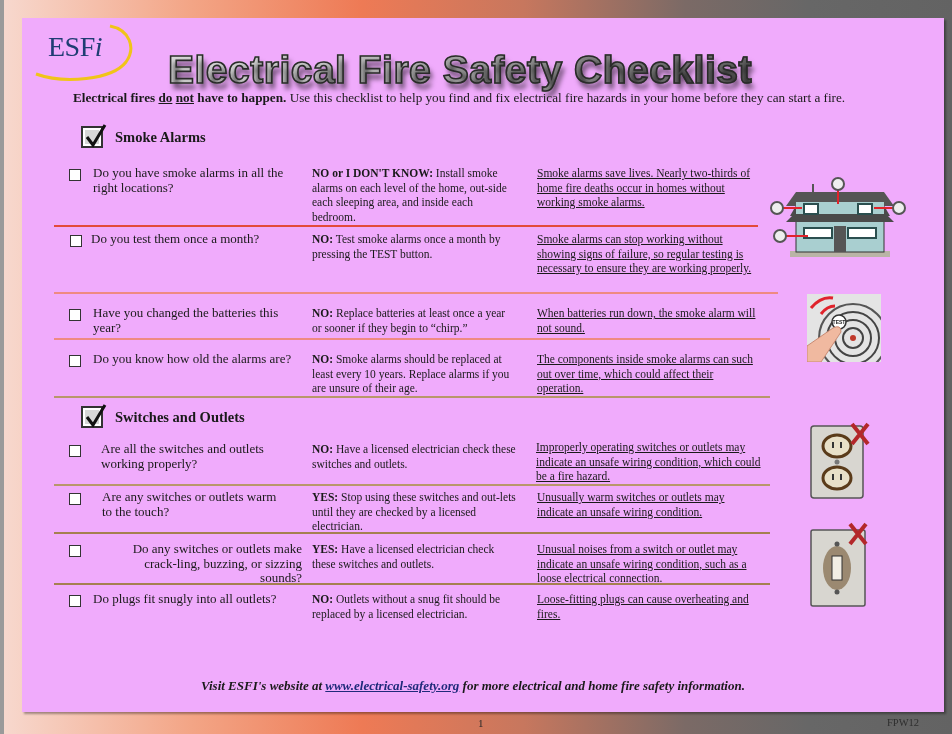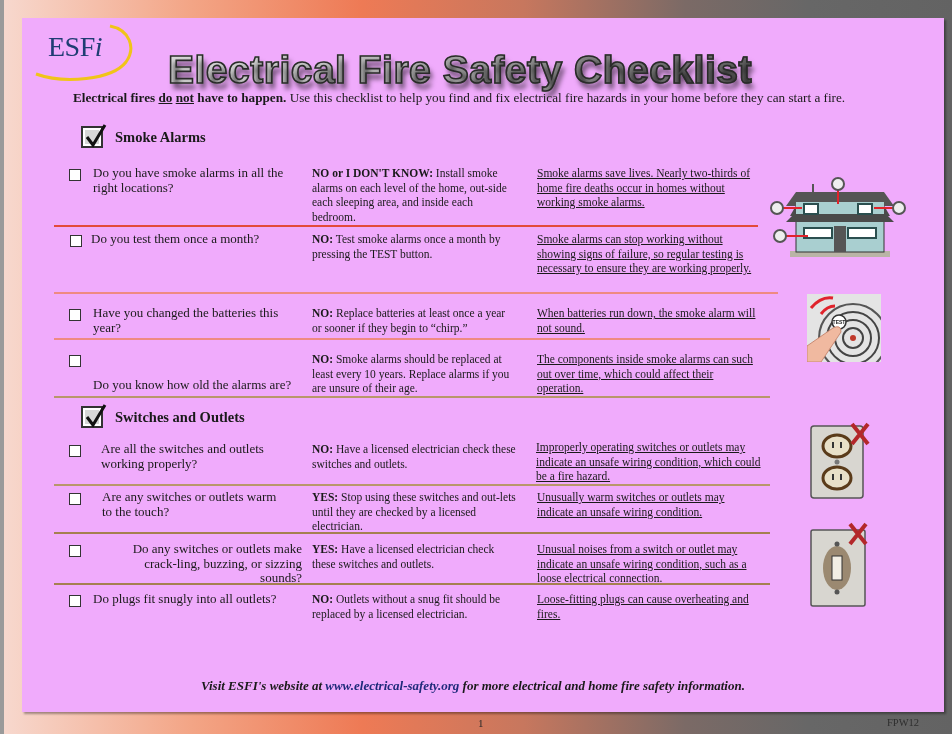--- a/index.html
+++ b/index.html
@@ -85,21 +85,21 @@
   .sep.pink { background: #ef8a82; }
   .sep.tan { background: #b8976a; }
   .sep.brown { background: #a5804f; }
 
   
   .pic { position: absolute; }
   .footer-line {
     position: absolute; left: 0; width: 902px; top: 660px; text-align: center;
     font-style: italic; font-weight: bold; font-size: 13px;
   }
-  .footer-line a { color: #1f2a7a; font-weight: bold; }
+  .footer-line a { color: #1f2a7a; text-decoration: underline; font-weight: bold; }
   .page-num {
     position: absolute; left: 478px; top: 717px;
     font-size: 11px; color: #2a2a2a;
   }
   .doc-code {
     position: absolute; left: 887px; top: 717px;
     font-size: 10.5px; color: #2e2e2e;
   }
 </style>
 </head>
@@ -150,21 +150,21 @@
   <div class="row" style="top:288px;">
     <div class="cb"></div>
     <div class="q" style="left:31px; width:215px;">Have you changed the batteries this year?</div>
     <div class="a"><b>NO:</b><span> Replace batteries at least once a year or sooner if they begin to “chirp.”</span></div>
     <div class="n">When batteries run down, the smoke alarm will not sound.</div>
   </div>
   <div class="sep pink" style="top:320px; left:32px; width:716px;"></div>
 
   <div class="row" style="top:334px;">
     <div class="cb"></div>
-    <div class="q" style="left:31px; width:215px;margin-top:26px;">Do you know how old the alarms are?</div>
+    <div class="q" style="left:31px; width:215px;">Do you know how old the alarms are?</div>
     <div class="a"><b>NO:</b><span>  Smoke alarms should be replaced at least every 10 years.  Replace alarms if you are unsure of their age.</span></div>
     <div class="n">The components inside smoke alarms can such out over time, which could affect their operation.</div>
   </div>
   <div class="sep tan" style="top:378px; left:32px; width:716px;"></div>
 
   <div class="section-head" style="top:387px;">
     <div class="big-check">
       <svg width="26" height="28" viewBox="0 0 26 28">
           <path d="M5 14 L11 22 L23 2" fill="none" stroke="#111" stroke-width="3"></path>
         </svg>

